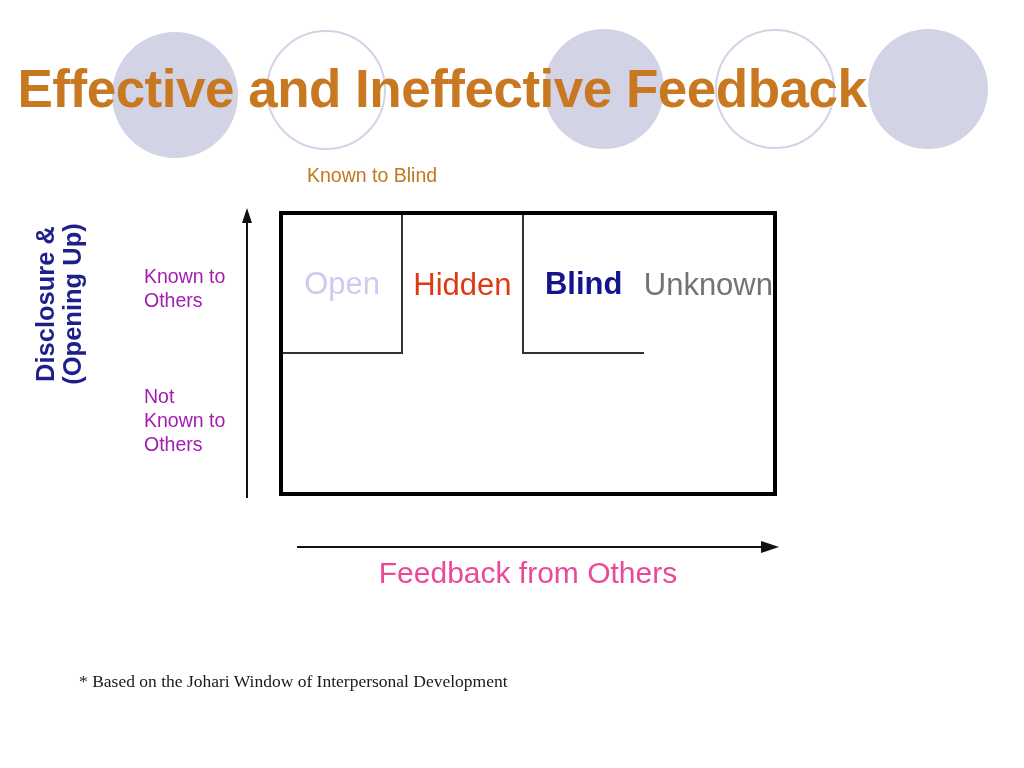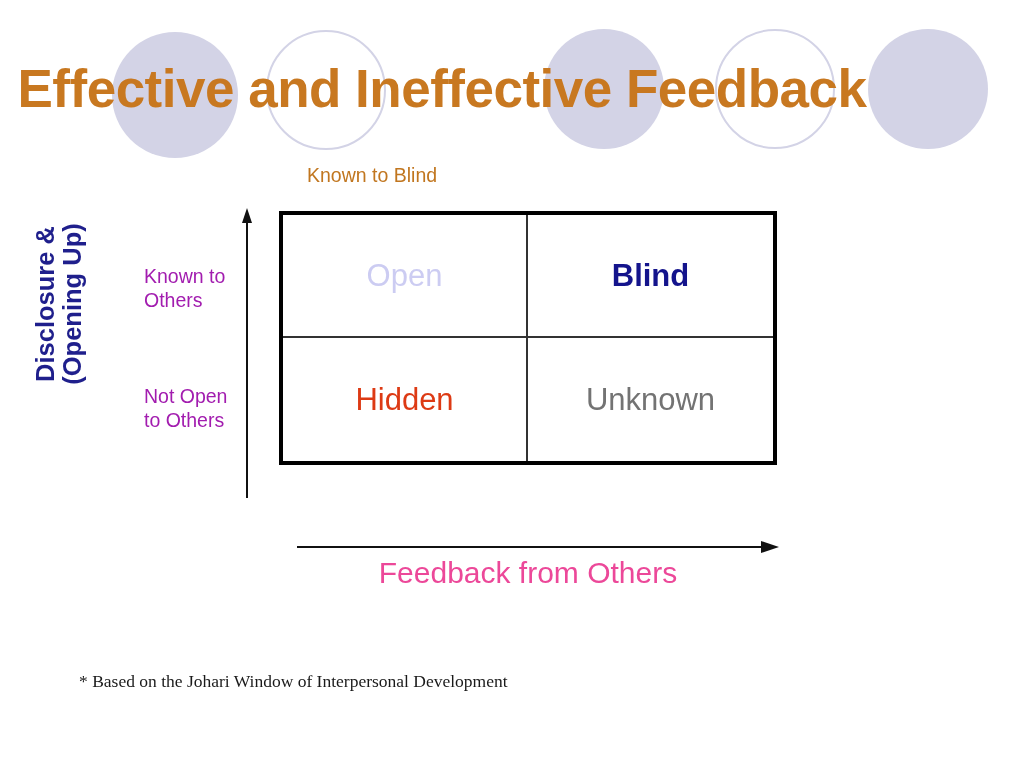--- a/index.html
+++ b/index.html
@@ -117,25 +117,25 @@
     width: 12px;
     height: 290px;
   }
 
   
   #matrix {
     position: absolute;
     left: 279px;
     top: 211px;
     width: 498px;
-    height: 254px;
+    height: 285px;
     box-sizing: border-box;
     border: 4px solid #000000;
     display: grid;
-    grid-template-columns: 1fr 1fr;
+    grid-template-columns: 1fr 1fr 1fr 1fr;
     grid-template-rows: 1fr 1fr;
     background: #ffffff;
   }
   .cell {
     display: flex;
     align-items: center;
     justify-content: center;
     box-sizing: border-box;
     font-size: 31px;
     line-height: 1;
@@ -194,31 +194,31 @@
   <div id="title">Effective and Ineffective Feedback</div>
 
   <div class="col-header" id="col-header-0">Known to Blind</div>
 
   <div id="y-axis-label">
     <span class="yl-line">Disclosure &amp;</span>
     <span class="yl-line">(Opening Up)</span>
   </div>
 
   <div class="row-label" id="row-label-0">Known to Others</div>
-  <div class="row-label" id="row-label-1">Not Open to Others</div>
+  <div class="row-label" id="row-label-1">Not Known to Others</div>
 
   <svg id="y-arrow" viewBox="0 0 12 290">
     <line x1="6" y1="290" x2="6" y2="12" stroke="#111111" stroke-width="2"></line>
     <polygon points="6,0 1,15 11,15" fill="#111111"></polygon>
   </svg>
 
   <div id="matrix">
     <div class="cell cell-0">Open</div>
+    <div class="cell cell-2">Hidden</div>
     <div class="cell cell-1">Blind</div>
-    <div class="cell cell-2">Hidden</div>
     <div class="cell cell-3">Unknown</div>
   </div>
 
   <svg id="x-arrow" viewBox="0 0 482 14">
     <line x1="0" y1="7" x2="468" y2="7" stroke="#111111" stroke-width="2"></line>
     <polygon points="482,7 464,1 464,13" fill="#111111"></polygon>
   </svg>
 
   <div id="x-axis-label">Feedback from Others</div>
 

